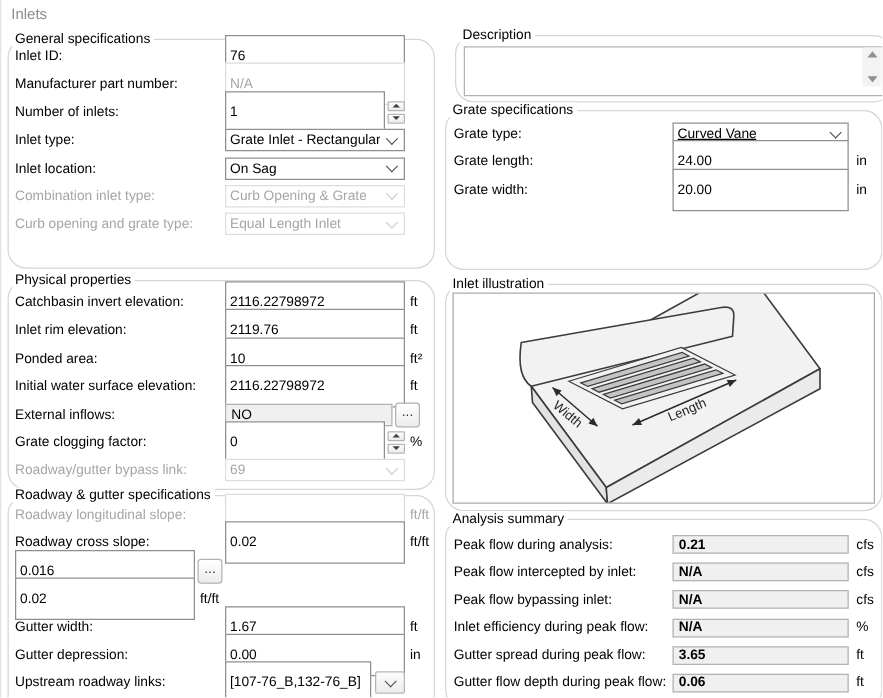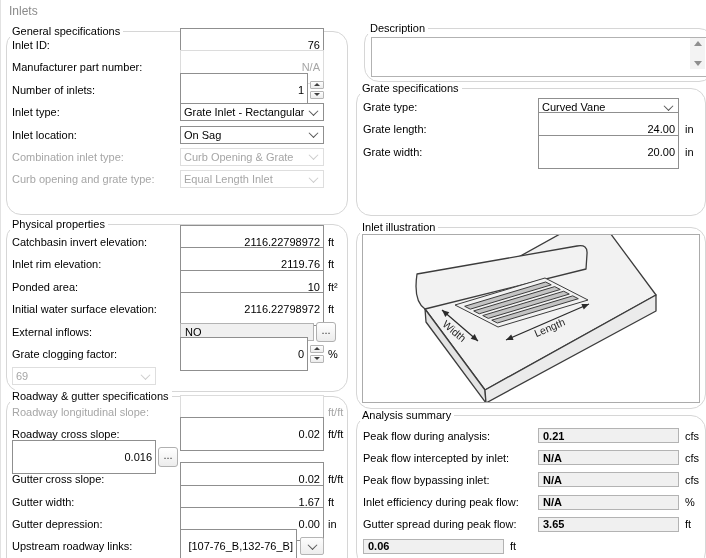--- a/index.html
+++ b/index.html
@@ -28,21 +28,21 @@
   .row{display:flex;align-items:center;height:18px;margin-bottom:4.4px;}
   .lbl{width:168px;flex:none;white-space:nowrap;overflow:hidden;}
   .g-right .lbl{width:175px;}
   .lbl.dis{color:#a6a6a6;}
   .unit{margin-left:4px;white-space:nowrap;}
   .g-right .unit{margin-left:6px;}
   .unit.dis{color:#a6a6a6;}
 
   .fld{box-sizing:border-box;height:18px;flex:none;}
   input.inp{width:144px;border:1px solid #8f8f8f;background:#fff;padding:16px 3px;
-    font-family:inherit;font-size:11px;color:#000;outline:none;text-align:right;}
+    font-family:inherit;font-size:11px;color:#000;outline:none;}
   .g-right input.inp{width:141px;}
   input.inp.narrow{width:128px;}
   input.inp.slim{width:117px;}
   input.inp.dis{border-color:#dcdcdc;color:#a6a6a6;}
   .ro{width:134px;background:#f0f0f0;border:1px solid #b3b3b3;display:flex;align-items:center;padding:0 4px;overflow:hidden;white-space:nowrap;}
   .g-right .ro{width:141px;height:15px;font-weight:bold;}
   .combo{width:144px;border:1px solid #8f8f8f;background:#fff;display:flex;align-items:center;justify-content:space-between;padding:0 6px 0 3px;overflow:hidden;}
   .g-right .combo{width:141px;text-decoration:underline;}
   .combo .ctext{white-space:nowrap;overflow:hidden;}
   .combo.dis{border-color:#dedede;color:#a6a6a6;}
@@ -159,20 +159,21 @@
           <span class="sbtn">
               <span class="tri-u"></span>
             </span>
           <span class="sbtn">
               <span class="tri-d"></span>
             </span>
         </span>
         <span class="unit">%</span>
       </div>
       <div class="row">
+        <span class="lbl dis">Roadway/gutter bypass link:</span>
         <div class="fld combo dis">
           <span class="ctext">69</span>
           <span class="chev"></span>
         </div>
       </div>
     </div>
   </div>
 
   <div class="grp" id="grp-roadway">
     <span class="grp-title">Roadway &amp; gutter specifications</span>
@@ -185,21 +186,20 @@
       <div class="row">
         <span class="lbl">Roadway cross slope:</span>
         <input class="fld inp" value="0.02" style="">
         <span class="unit">ft/ft</span>
       </div>
       <div class="row">
         <input class="fld inp" value="0.016" style="">
         <span class="dots-btn">...</span>
       </div>
       <div class="row">
-        <span class="lbl">Gutter cross slope:</span>
         <input class="fld inp" value="0.02" style="">
         <span class="unit">ft/ft</span>
       </div>
       <div class="row">
         <span class="lbl">Gutter width:</span>
         <input class="fld inp" value="1.67" style="">
         <span class="unit">ft</span>
       </div>
       <div class="row">
         <span class="lbl">Gutter depression:</span>
@@ -304,18 +304,19 @@
         <span class="lbl">Inlet efficiency during peak flow:</span>
         <div class="fld ro">N/A</div>
         <span class="unit">%</span>
       </div>
       <div class="row" style="height:15px;margin-bottom:7.2px;">
         <span class="lbl">Gutter spread during peak flow:</span>
         <div class="fld ro">3.65</div>
         <span class="unit">ft</span>
       </div>
       <div class="row" style="height:15px;margin-bottom:7.2px;">
+        <span class="lbl">Gutter flow depth during peak flow:</span>
         <div class="fld ro">0.06</div>
         <span class="unit">ft</span>
       </div>
     </div>
   </div>
 </div>
 
 </body></html>

